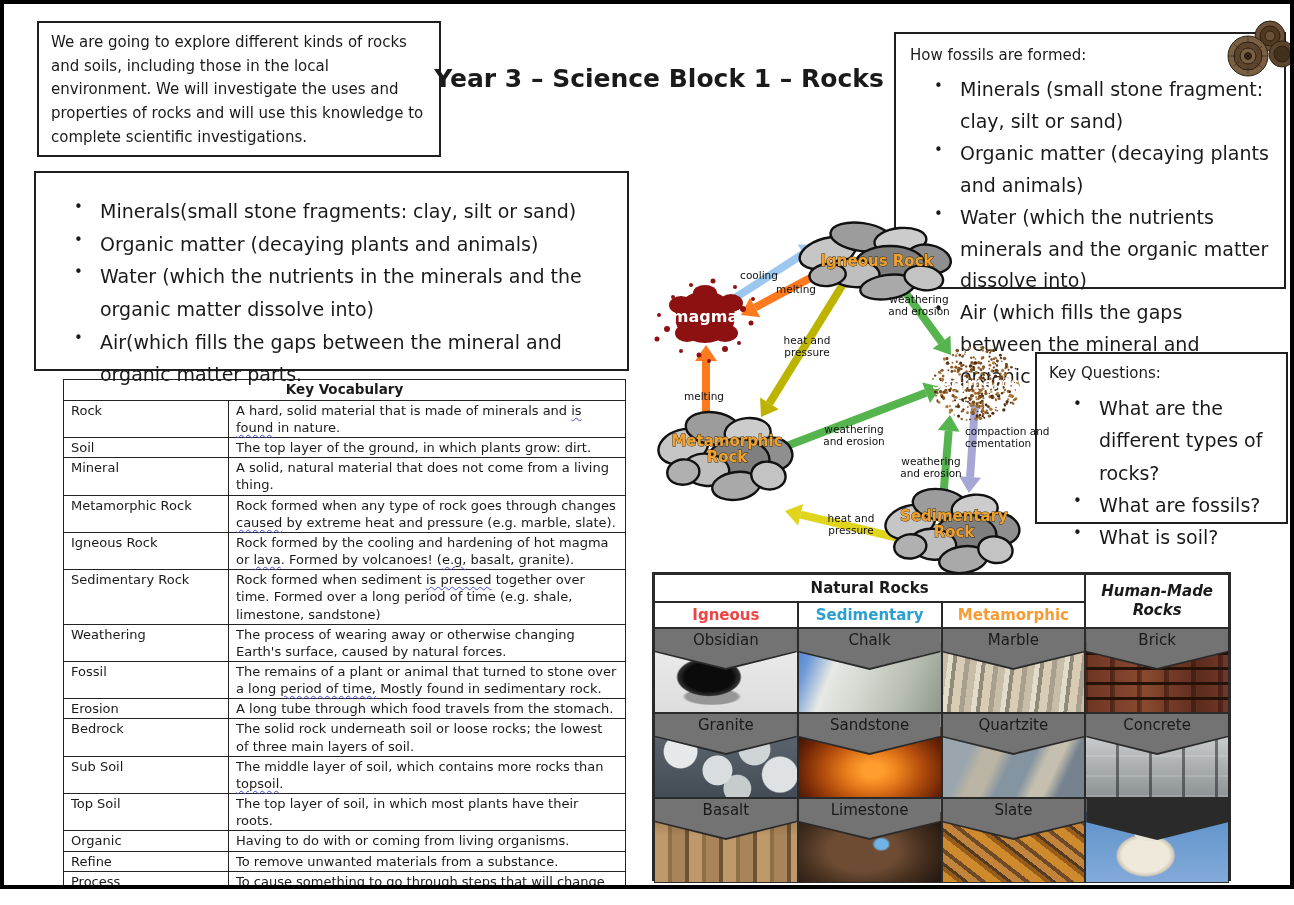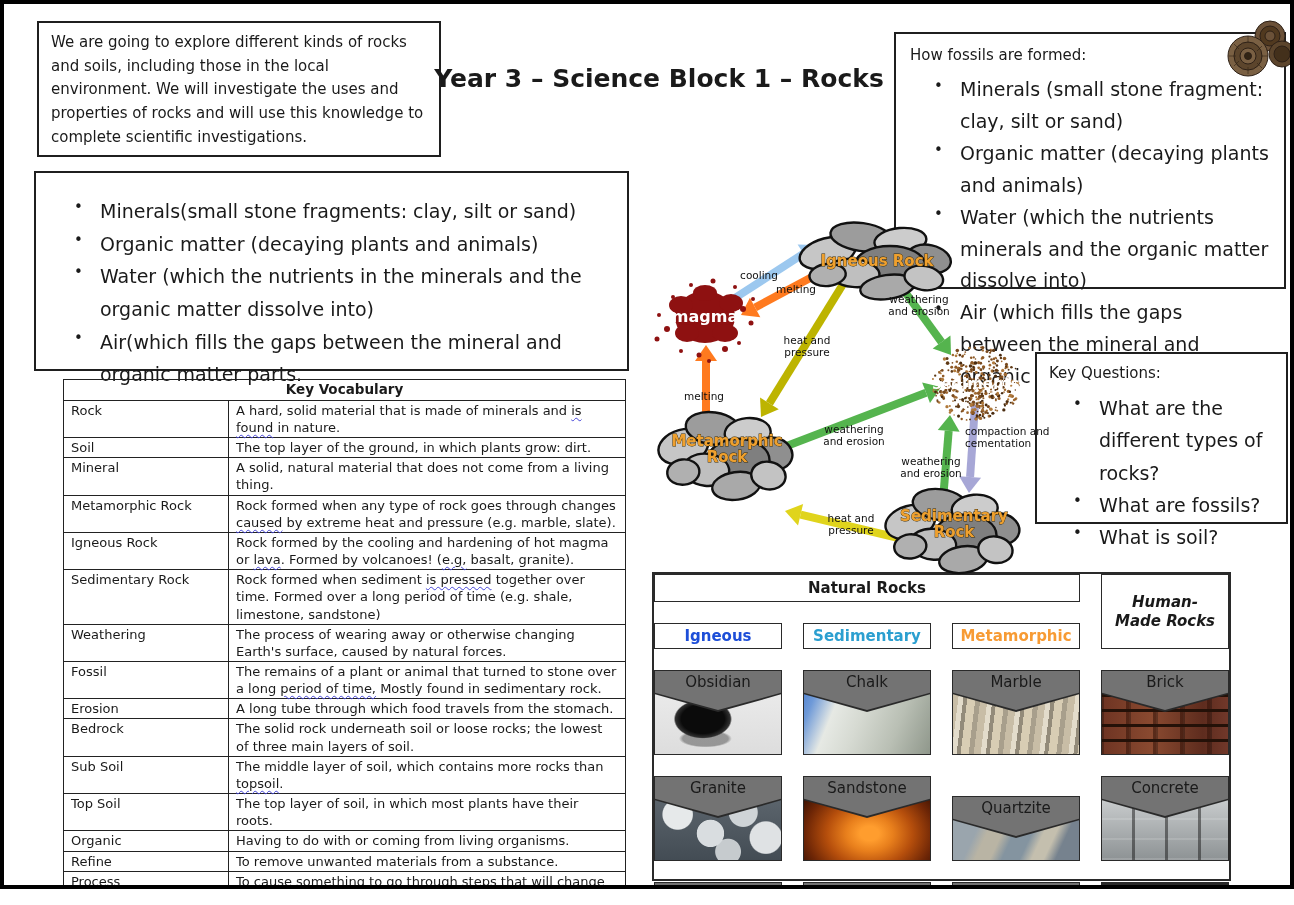--- a/index.html
+++ b/index.html
@@ -30,21 +30,21 @@
   .vocab td.term{width:150px;}
   .wavy{text-decoration-line:underline; text-decoration-style:wavy; text-decoration-color:#4646d8; text-decoration-thickness:1px; text-underline-offset:2px;}
 
   
   .diagram{position:absolute; left:645px; top:205px; z-index:3;}
 
   
   .rock-table{
     position:absolute; left:648px; top:568px; width:579px; height:309px;
     display:grid; grid-template-columns:repeat(4,1fr); grid-template-rows:28px 26px 85px 85px 85px;
-    border:2px solid #2a2a2a; box-sizing:border-box; background:#fff;gap:21px;
+    border:2px solid #2a2a2a; box-sizing:border-box; background:#fff;
   }
   .rt-cell{border:1px solid #2a2a2a; box-sizing:border-box; position:relative; overflow:hidden;}
   .rt-head{display:flex; align-items:center; justify-content:center; text-align:center; font-weight:bold; font-size:15px; background:#fff;}
   .rt-nat{grid-column:1/4; grid-row:1;}
   .rt-hm{grid-column:4; grid-row:1/3; line-height:1.25; padding:0 8px;font-style:italic;}
   .rt-cat{font-size:15px;}
   .rt-photo{position:absolute; left:0; right:0; top:13px; bottom:0;}
   .rt-band-border{position:absolute; left:0; right:0; top:0; height:41px; background:#2a2a2a; z-index:2;
     clip-path:polygon(0 0,100% 0,100% 57%,50% 100%,0 57%);}
   .rt-band{position:absolute; left:0; right:0; top:0; height:39px; background:#737373; z-index:3;
@@ -746,21 +746,21 @@
     <ul>
         <li>What are the different types of rocks?</li>
         <li>What are fossils?</li>
         <li>What is soil?</li>
       </ul>
   </div>
 
   <div class="rock-table">
     <div class="rt-cell rt-head rt-nat">Natural Rocks</div>
     <div class="rt-cell rt-head rt-hm">Human-Made Rocks</div>
-    <div style="display:contents"><div class="rt-cell rt-head rt-cat" style="grid-area: 2 / 1; color: #1d4ed8;">Igneous</div><div class="rt-cell rt-head rt-cat" style="grid-area: 2 / 2; color: rgb(43, 159, 208);">Sedimentary</div><div class="rt-cell rt-head rt-cat" style="grid-area: 2 / 3; color: rgb(247, 155, 52);">Metamorphic</div><div class="rt-cell" style="grid-area: 3 / 1;">
+    <div style="display:contents"><div class="rt-cell rt-head rt-cat" style="grid-area: 2 / 1; color: #ef4444;">Igneous</div><div class="rt-cell rt-head rt-cat" style="grid-area: 2 / 2; color: rgb(43, 159, 208);">Sedimentary</div><div class="rt-cell rt-head rt-cat" style="grid-area: 2 / 3; color: rgb(247, 155, 52);">Metamorphic</div><div class="rt-cell" style="grid-area: 3 / 1;">
           <div class="rt-photo ph-obsidian"></div>
           <div class="rt-band-border"></div>
           <div class="rt-band">Obsidian</div>
         </div><div class="rt-cell" style="grid-area: 3 / 2;">
           <div class="rt-photo ph-chalk"></div>
           <div class="rt-band-border"></div>
           <div class="rt-band">Chalk</div>
         </div><div class="rt-cell" style="grid-area: 3 / 3;">
           <div class="rt-photo ph-marble"></div>
           <div class="rt-band-border"></div>
@@ -770,21 +770,21 @@
           <div class="rt-band-border"></div>
           <div class="rt-band">Brick</div>
         </div><div class="rt-cell" style="grid-area: 4 / 1;">
           <div class="rt-photo ph-granite"></div>
           <div class="rt-band-border"></div>
           <div class="rt-band">Granite</div>
         </div><div class="rt-cell" style="grid-area: 4 / 2;">
           <div class="rt-photo ph-sandstone"></div>
           <div class="rt-band-border"></div>
           <div class="rt-band">Sandstone</div>
-        </div><div class="rt-cell" style="grid-area: 4 / 3; margin-top: 20px;">
+        </div><div class="rt-cell" style="grid-area: 4 / 3;">
           <div class="rt-photo ph-quartzite"></div>
           <div class="rt-band-border"></div>
           <div class="rt-band">Quartzite</div>
         </div><div class="rt-cell" style="grid-area: 4 / 4;">
           <div class="rt-photo ph-concrete"></div>
           <div class="rt-band-border"></div>
           <div class="rt-band">Concrete</div>
         </div><div class="rt-cell" style="grid-area: 5 / 1;">
           <div class="rt-photo ph-basalt"></div>
           <div class="rt-band-border"></div>

